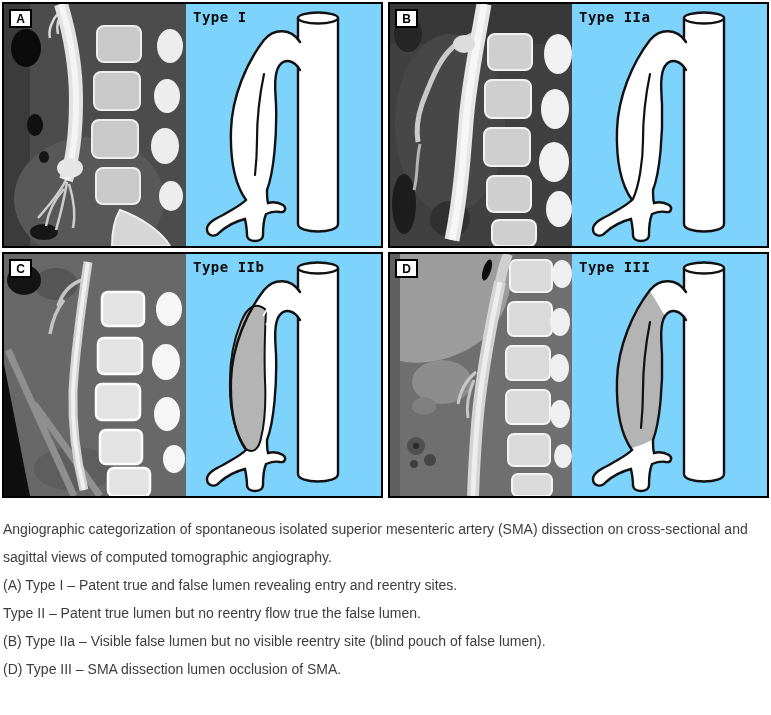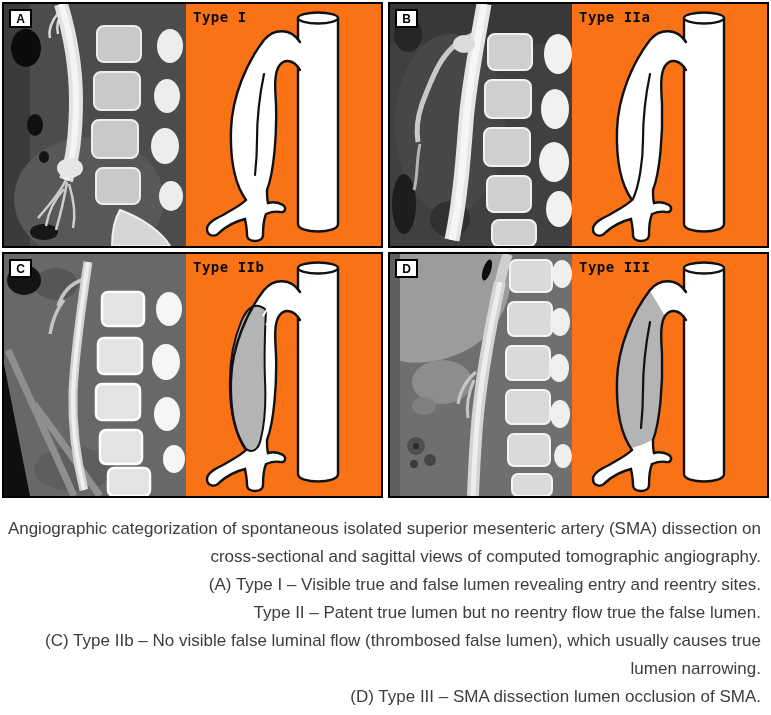--- a/index.html
+++ b/index.html
@@ -5,24 +5,24 @@
   html,body{margin:0;padding:0;background:#ffffff;}
   body{width:771px;height:715px;overflow:hidden;font-family:"Liberation Sans",sans-serif;}
   .page{width:771px;}
   .grid{display:grid;grid-template-columns:381px 381px;gap:4px 5px;padding:2px;box-sizing:border-box;width:771px;}
   .panel{position:relative;width:377px;height:242px;border:2px solid #000;background:#fff;display:flex;overflow:hidden;}
   .ct{position:relative;width:182px;height:242px;flex:0 0 182px;overflow:hidden;}
   .ct svg{display:block;}
   .badge{position:absolute;top:5px;left:5px;min-width:15px;height:15px;padding:0 2px;border:2px solid #000;background:#fff;
          display:flex;align-items:center;justify-content:center;
          font:700 12px "Liberation Sans",sans-serif;color:#000;}
-  .diagram{position:relative;flex:1;background:#f97316;}
+  .diagram{position:relative;flex:1;background:#7dd3fc;}
   .type-label{position:absolute;top:5px;left:7px;font:700 14px "DejaVu Sans Mono",monospace;letter-spacing:.5px;color:#0a0a0a;}
   .diagram svg{display:block;}
-  .caption{margin:15px 8px 17px 3px;color:#3d3d3d;font-size:17px;line-height:28px;max-width:758px;text-align:right;}
+  .caption{margin:15px 8px 17px 3px;color:#3d3d3d;font-size:14px;line-height:28px;max-width:758px;}
   .caption p{margin:0;}
 </style>
 </head>
 <body>
 
 <div class="page">
 
   <div class="grid">
 
     <div class="panel">
@@ -212,19 +212,19 @@
           <path d="M114,38 C105,24 88,24 78,36 C61,58 46,92 45,126 C44,158 50,182 60,196 C54,202 45,206 37,211 C29,215 21,219 21,225 C21,232 29,234 34,228 C42,221 51,217 59,215 C60,220 61,226 61,231 C61,239 77,239 77,231 C77,223 78,215 80,210 C85,208 90,207 94,208 C99,209 101,204 97,201 C92,198 86,198 82,199 C81,195 81,190 81,186 C88,168 91,130 90,100 C89,84 88,70 93,62 C99,54 108,56 114,66" fill="none" stroke="#111" stroke-width="2.4" stroke-linecap="round"></path>
           <path d="M78,68 C73,94 71,116 71,136 C71,152 70,164 69,174" fill="none" stroke="#111" stroke-width="2.2" stroke-linecap="round"></path>
         </svg>
       </div>
     </div>
 
   </div>
 
   <div class="caption">
     <p>Angiographic categorization of spontaneous isolated superior mesenteric artery (SMA) dissection on cross-sectional and sagittal views of computed tomographic angiography.</p>
-    <p>(A) Type I – Visible true and false lumen revealing entry and reentry sites.</p>
+    <p>(A) Type I – Patent true and false lumen revealing entry and reentry sites.</p>
     <p>Type II – Patent true lumen but no reentry flow true the false lumen.</p>
-    <p>(C) Type IIb – No visible false luminal flow (thrombosed false lumen), which usually causes true lumen narrowing.</p>
+    <p>(B) Type IIa – Visible false lumen but no visible reentry site (blind pouch of false lumen).</p>
     <p>(D) Type III – SMA dissection lumen occlusion of SMA.</p>
   </div>
 
 </div>
 
 </body></html>

